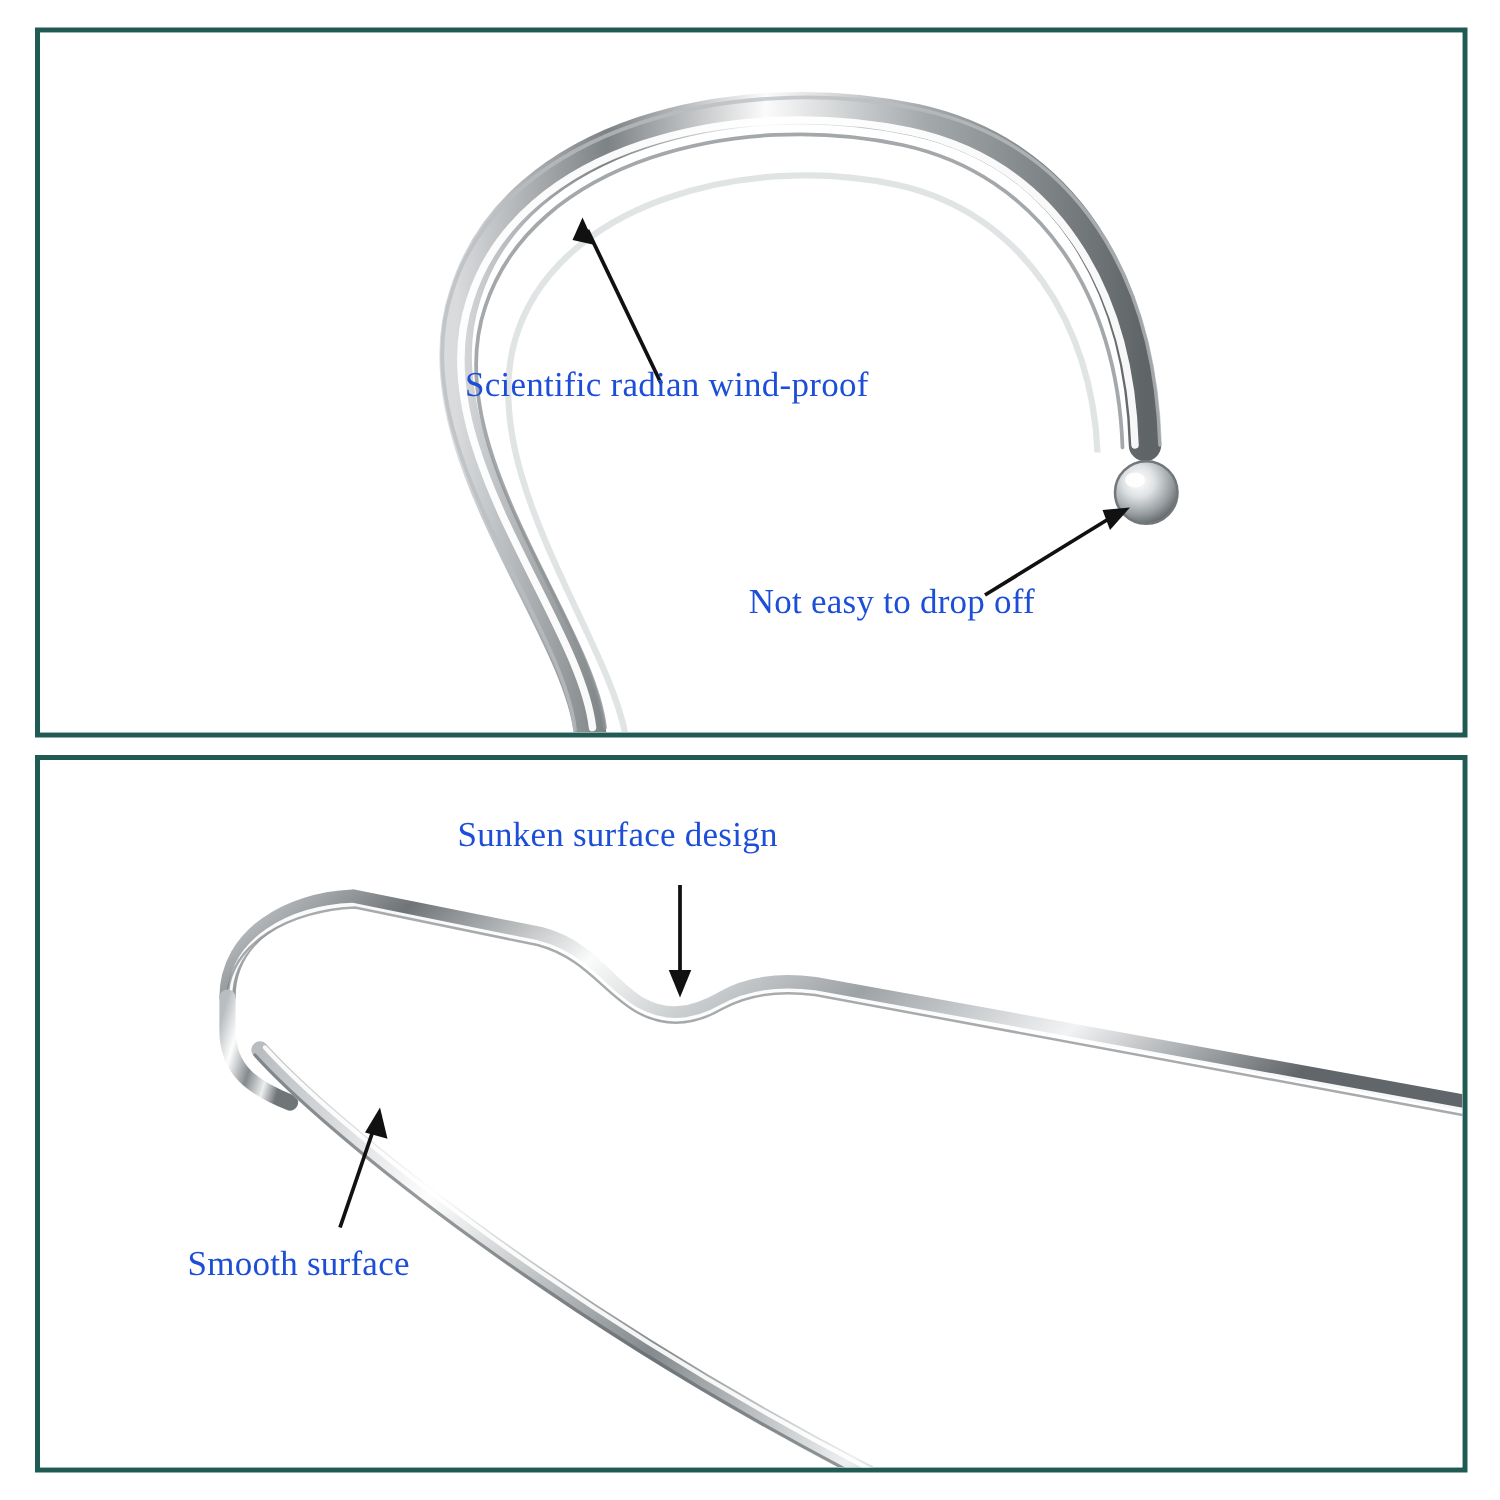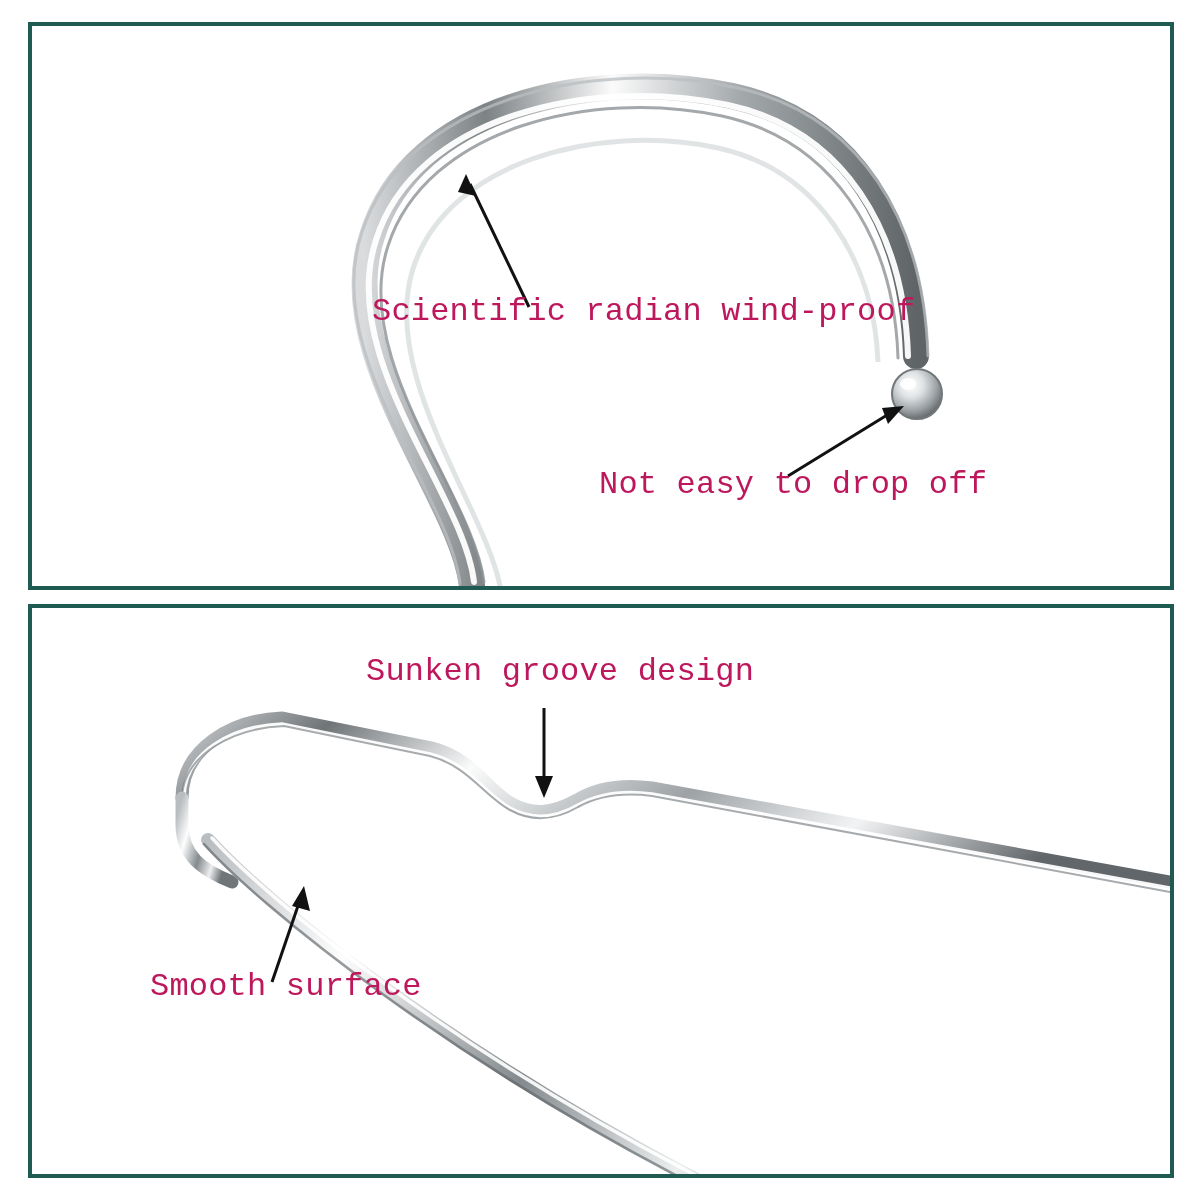--- a/index.html
+++ b/index.html
@@ -44,41 +44,41 @@
   }
   .photo {
     position: absolute;
     inset: 0;
     width: 100%;
     height: 100%;
     display: block;
   }
   .caption {
     position: absolute;
-    color: #be185d;
-    font-size: 32px;
+    color: #1d4ed8;
+    font-size: 28px;
     letter-spacing: 0.2px;
     white-space: nowrap;
-    font-family: Liberation Mono, monospace;
+    font-family: Liberation Serif, serif;
   }
   #caption-radian {
     left: 372px;
     top: 293px;
   }
   #caption-drop {
     left: 599px;
     top: 466px;
   }
   #caption-groove {
     left: 366px;
     top: 653px;
   }
   #caption-smooth {
     left: 150px;
-    top: 968px;
+    top: 996px;
   }
 </style>
 </head>
 <body>
 
 <div class="page">
 
   <div class="panel" id="panel-top">
     <div class="panel-inner">
       <svg class="photo" viewBox="0 0 1138 560" preserveAspectRatio="none">
@@ -177,17 +177,17 @@
           <polygon points="272,278 260,298 278,303" fill="#111111" stroke="none"></polygon>
         </g>
       </svg>
     </div>
   </div>
 
   <div class="caption" id="caption-radian">Scientific radian wind-proof</div>
 
   <div class="caption" id="caption-drop">Not easy to drop off</div>
 
-  <div class="caption" id="caption-groove">Sunken groove design</div>
+  <div class="caption" id="caption-groove">Sunken surface design</div>
 
   <div class="caption" id="caption-smooth">Smooth surface</div>
 
 </div>
 
 </body></html>

